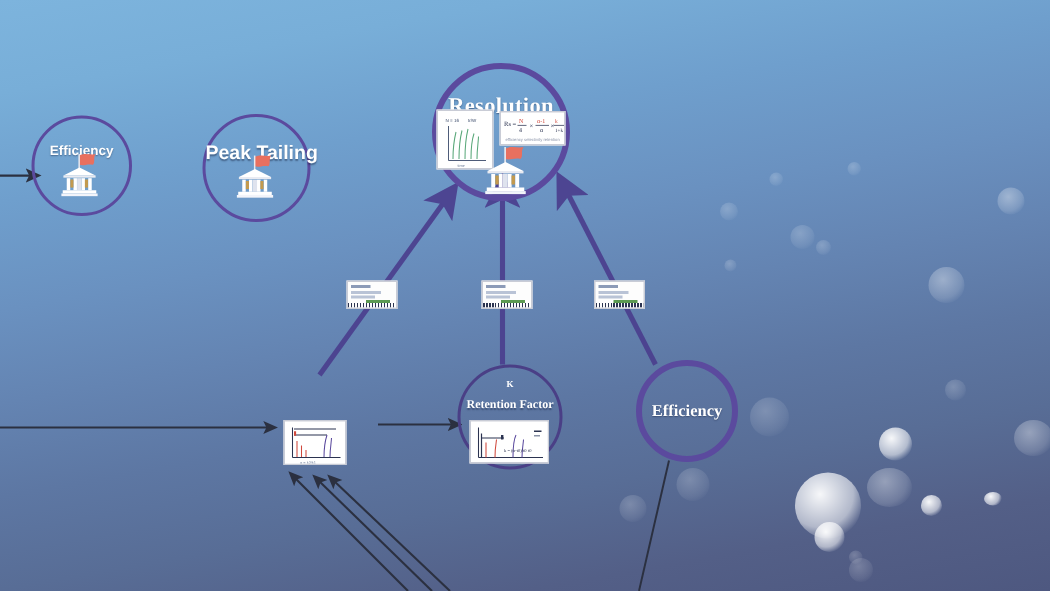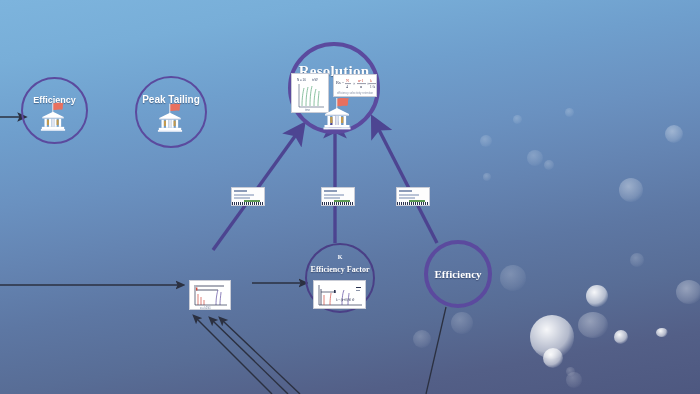--- a/index.html
+++ b/index.html
@@ -20,21 +20,21 @@
   .ring-thick{border:4px solid #5b4a9e;}
   .ring-med{border:2px solid #5b4a9e;}
   .ring-thin{border:2px solid #4a3f86;}
   
   #node-resolution{left:288px;top:42px;width:92px;height:92px;font-family:Liberation Serif, serif;}
   #node-resolution .label{top:17px;font-size:15px;font-weight:bold;letter-spacing:.2px;}
   
   #node-sensitivity{left:21px;top:77px;width:67px;height:67px;}
   #node-sensitivity .label{top:16px;font-size:9px;font-weight:bold;}
   #node-peaktailing{left:135px;top:76px;width:72px;height:72px;}
-  #node-peaktailing .label{top:16px;font-size:10px;font-weight:bold;text-align:center;}
+  #node-peaktailing .label{top:16px;font-size:13px;font-weight:bold;text-align:center;}
   
   #node-selectivity{left:181px;top:245px;width:70px;height:70px;}
   #node-selectivity .label{top:13px;font-size:10.5px;font-weight:bold;font-family:"Liberation Serif",serif;}
   #node-retention{left:305px;top:243px;width:70px;height:70px;}
   #node-retention .label-k{position:absolute;left:0;right:0;top:9px;text-align:center;color:#fff;font-size:6px;font-weight:bold;font-family:"Liberation Serif",serif;}
   #node-retention .label{top:20px;font-size:8px;font-weight:bold;font-family:"Liberation Serif",serif;}
   #node-efficiency{left:424px;top:240px;width:68px;height:68px;}
   #node-efficiency .label{top:24px;font-size:11px;font-weight:bold;font-family:"Liberation Serif",serif;}
   
   .thumb{position:absolute;background:#fdfdfd;border:1px solid #c9ccd6;box-sizing:border-box;overflow:hidden;}
@@ -257,21 +257,21 @@
       </g>
       <line x1="5" y1="24" x2="37" y2="24" stroke="#2b3350" stroke-width="0.7"></line>
       <line x1="5" y1="4" x2="5" y2="24" stroke="#2b3350" stroke-width="0.7"></line>
       <text x="10" y="28" font-family="Liberation Sans, sans-serif" font-size="2.6" fill="#6a7a96">α = k2/k1</text>
     </svg>
     <span class="cn ct-l"></span><span class="cn ct-r"></span><span class="cn cb-l"></span><span class="cn cb-r"></span>
   </div>
 
   <div class="node ring-thin" id="node-retention">
     <span class="label-k">K</span>
-    <span class="label">Efficiency Factor</span>
+    <span class="label">Retention Factor</span>
   </div>
   <div class="thumb" style="left:313px;top:280px;width:53px;height:29px;">
     <svg width="53" height="29" viewBox="0 0 53 29">
       <rect x="0" y="0" width="53" height="29" fill="#ffffff"></rect>
       <line x1="5" y1="24" x2="48" y2="24" stroke="#2b3350" stroke-width="0.7"></line>
       <line x1="5" y1="4" x2="5" y2="24" stroke="#2b3350" stroke-width="0.7"></line>
       <line x1="7" y1="8" x2="7" y2="24" stroke="#2b3350" stroke-width="0.8"></line>
       <line x1="7" y1="11" x2="22" y2="11" stroke="#2b3350" stroke-width="0.7"></line>
       <rect x="20" y="9" width="1.6" height="3" fill="#2b3350"></rect>
       <g stroke="#d0483c" stroke-width="0.7" fill="none">

